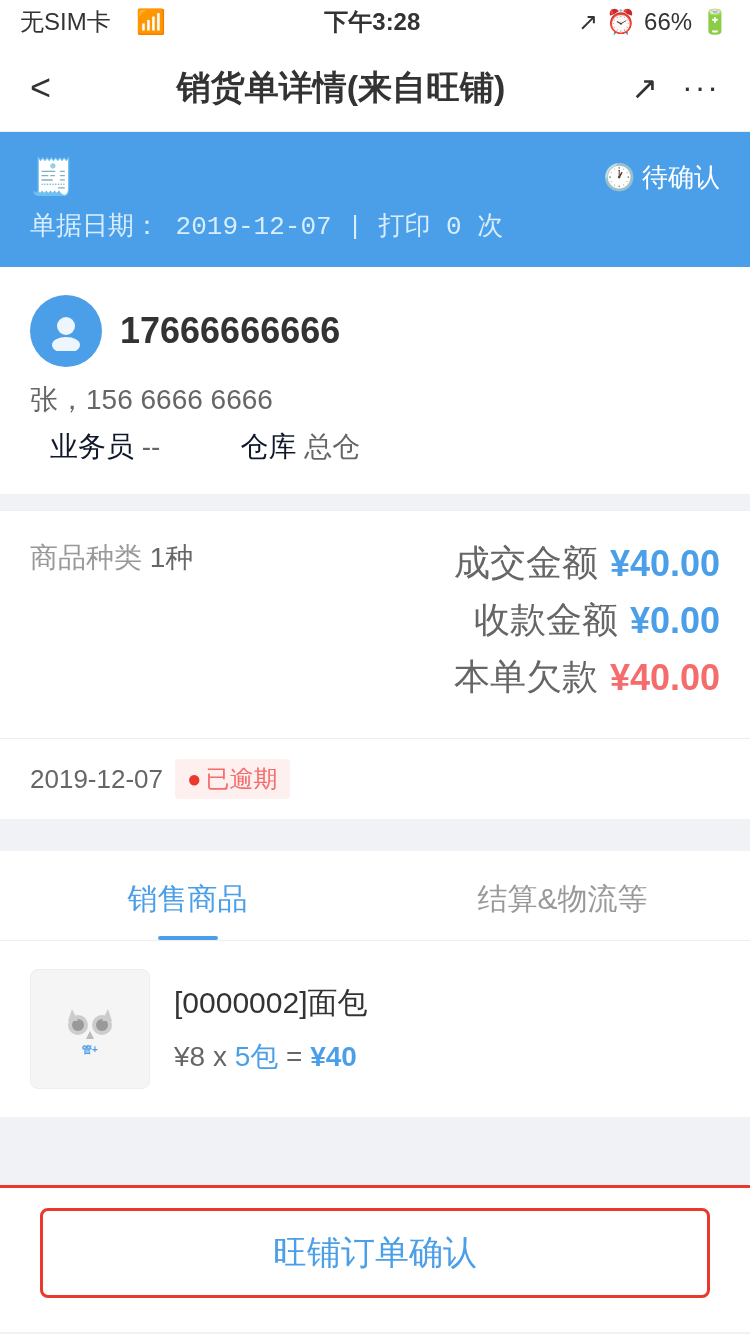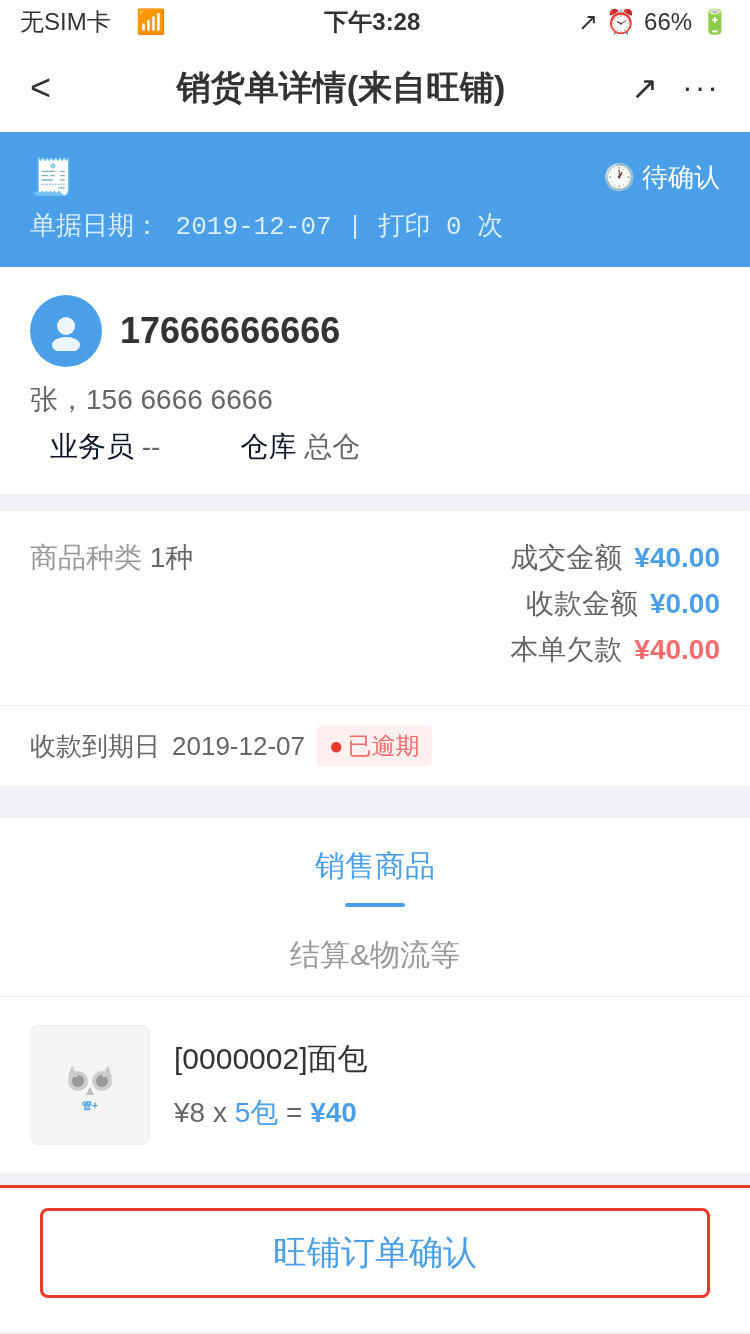--- a/index.html
+++ b/index.html
@@ -142,21 +142,21 @@
     .summary-left { font-size: 28px; color: #666; }
     .summary-left-label { color: #999; }
     .summary-left-val { color: #333; font-weight: 500; }
     .summary-right { text-align: right; }
     .summary-row {
       display: flex;
       justify-content: flex-end;
       align-items: center;
       gap: 12px;
       margin-bottom: 8px;
-      font-size: 28px;
+      font-size: 36px;
     }
     .summary-row-label { color: #666; }
     .amount-blue { color: #4a9fe8; font-weight: 600; }
     .amount-red { color: #f56c6c; font-weight: 600; }
 
     
     .due-date-row {
       background: #fff;
       padding: 20px 30px;
       display: flex;
@@ -175,21 +175,20 @@
       align-items: center;
       gap: 4px;
     }
 
     
     .tabs {
       background: #fff;
       display: flex;
       border-bottom: 1px solid #eee;
       margin-top: 16px;
-      flex-direction: column;
     }
     .tab {
       flex: 1;
       text-align: center;
       padding: 28px 0 20px;
       font-size: 30px;
       color: #999;
       position: relative;
     }
     .tab.active {
@@ -359,21 +358,20 @@
     <div class="summary-row">
       <span class="summary-row-label">本单欠款</span>
       <span class="amount-red">¥40.00</span>
     </div>
   </div>
 </div>
 
 <div class="thin-divider"></div>
 
 <div class="due-date-row">
-  <span>收款到期日</span>
   <span>2019-12-07</span>
   <span class="overdue-badge">
     <span style="color:#e8392b;">●</span>
     <span>已逾期</span>
   </span>
 </div>
 
 <div class="divider"></div>
 
 <div class="tabs">

